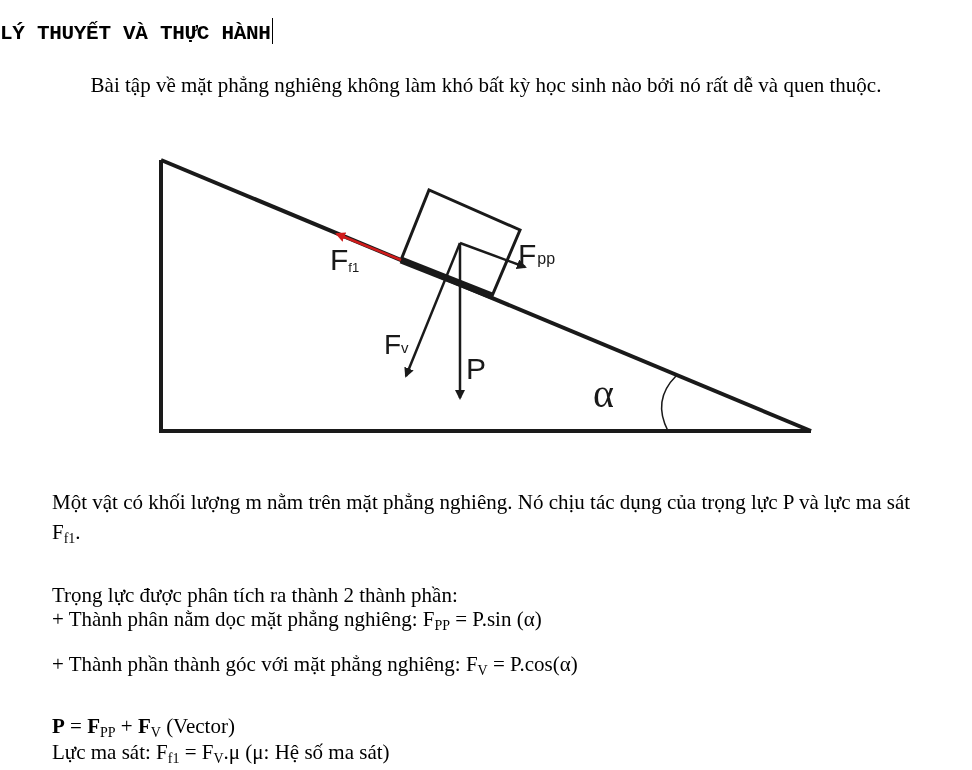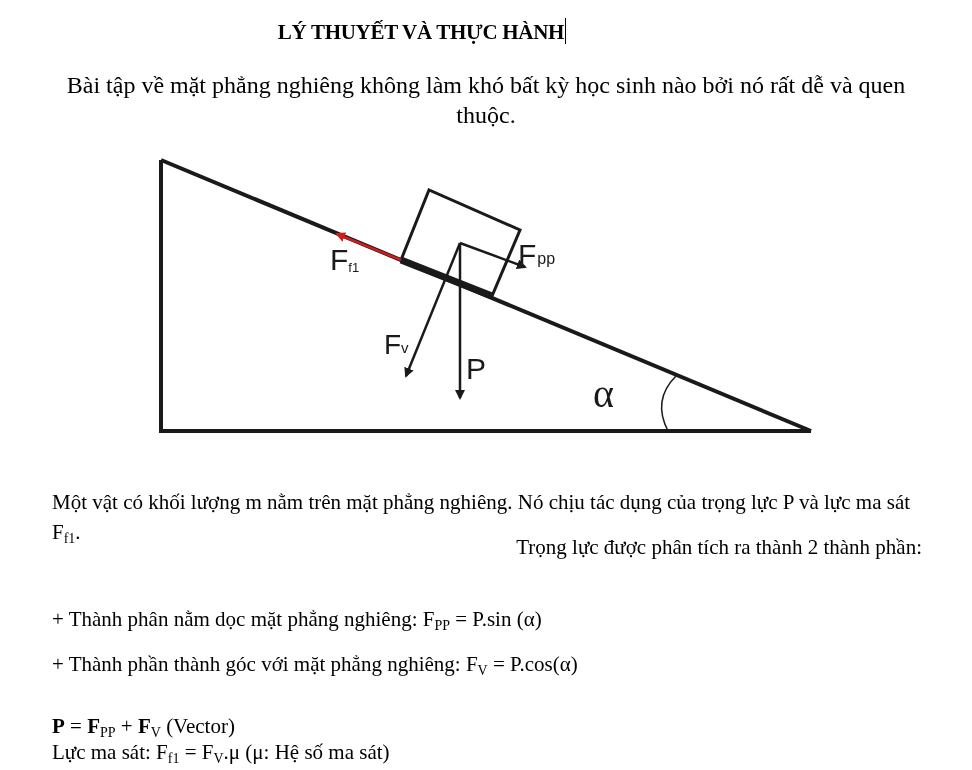--- a/index.html
+++ b/index.html
@@ -1,21 +1,21 @@
 <!DOCTYPE html>
 <html><head>
 <meta charset="utf-8">
 <style>
   html, body { margin:0; padding:0; background:#ffffff; }
   body { width:972px; height:770px; position:relative; overflow:hidden; color:#000; }
-  .title { position:absolute; left:0; width:844px; top:18px; text-align:center;
-    font-family:Liberation Serif, serif; font-weight:bold; font-size:21px; letter-spacing:-0.3px; }
+  .title { position:absolute; left:0; width:844px; top:18px; 
+    font-family:Liberation Mono, monospace; font-weight:bold; font-size:21px; letter-spacing:-0.3px; }
   .caret { display:inline-block; width:1px; height:26px; background:#000; vertical-align:-5px; margin-left:1px; }
   .intro { position:absolute; left:50px; width:872px; top:70px; text-align:center;
-    font-family:"Liberation Serif", serif; font-size:24px; line-height:30px; }
+    font-family:"Liberation Serif", serif; font-size:21px; line-height:30px; }
   .para { position:absolute; left:52px; width:870px; font-family:Liberation Serif, serif; font-size:21px; line-height:30px; }
   .sub { font-size:14px; vertical-align:-4px; }
   svg { position:absolute; left:0; top:0; }
   .lbl { font-family:"Liberation Sans", sans-serif; }
 </style>
 </head>
 <body>
 
 <div class="title"><span>LÝ THUYẾT VÀ THỰC HÀNH</span><span class="caret"></span></div>
 
@@ -45,21 +45,21 @@
 
   <text class="lbl" x="330" y="270" font-size="30" fill="#1a1a1a"><tspan>F</tspan><tspan font-size="13" dy="2">f1</tspan></text>
   <text class="lbl" x="518" y="265" font-size="30" fill="#1a1a1a"><tspan>F</tspan><tspan font-size="16" dx="1" dy="-1">pp</tspan></text>
   <text class="lbl" x="384" y="354" font-size="28" fill="#1a1a1a"><tspan>F</tspan><tspan font-size="15" dy="-1">v</tspan></text>
   <text class="lbl" x="466" y="379" font-size="30" fill="#1a1a1a">P</text>
   <text x="593" y="407" font-size="40" font-family="Liberation Serif, serif" fill="#1a1a1a">α</text>
 </svg>
 
 <div class="para" style="top:487px;"><span>Một vật có khối lượng m nằm trên mặt phẳng nghiêng. Nó chịu tác dụng của trọng lực P và lực ma sát F</span><span class="sub">f1</span><span>.</span></div>
 
-<div class="para" style="top:532px;text-align:right;">Trọng lực được phân tích ra thành 2 thành phần:</div>
+<div class="para" style="top:580px;">Trọng lực được phân tích ra thành 2 thành phần:</div>
 
 <div class="para" style="top:604px;"><span>+ Thành phân nằm dọc mặt phẳng nghiêng: F</span><span class="sub">PP</span><span> = P.sin (α)</span></div>
 
 <div class="para" style="top:649px;"><span>+ Thành phần thành góc với mặt phẳng nghiêng: F</span><span class="sub">V</span><span> = P.cos(α)</span></div>
 
 <div class="para" style="top:711px;"><b>P</b><span> = </span><b>F</b><span class="sub">PP</span><span> + </span><b>F</b><span class="sub">V</span><span> (Vector)</span></div>
 
 <div class="para" style="top:737px;"><span>Lực ma sát: F</span><span class="sub">f1</span><span> = F</span><span class="sub">V</span><span>.μ  (μ: Hệ số ma sát)</span></div>
 
 </body></html>

